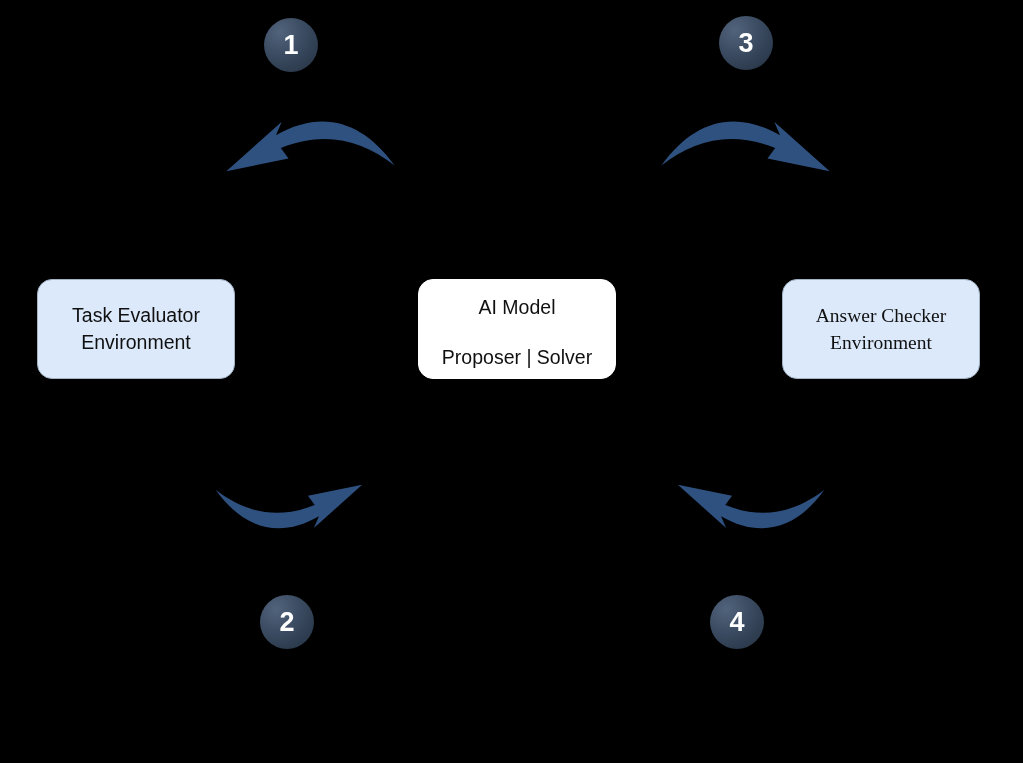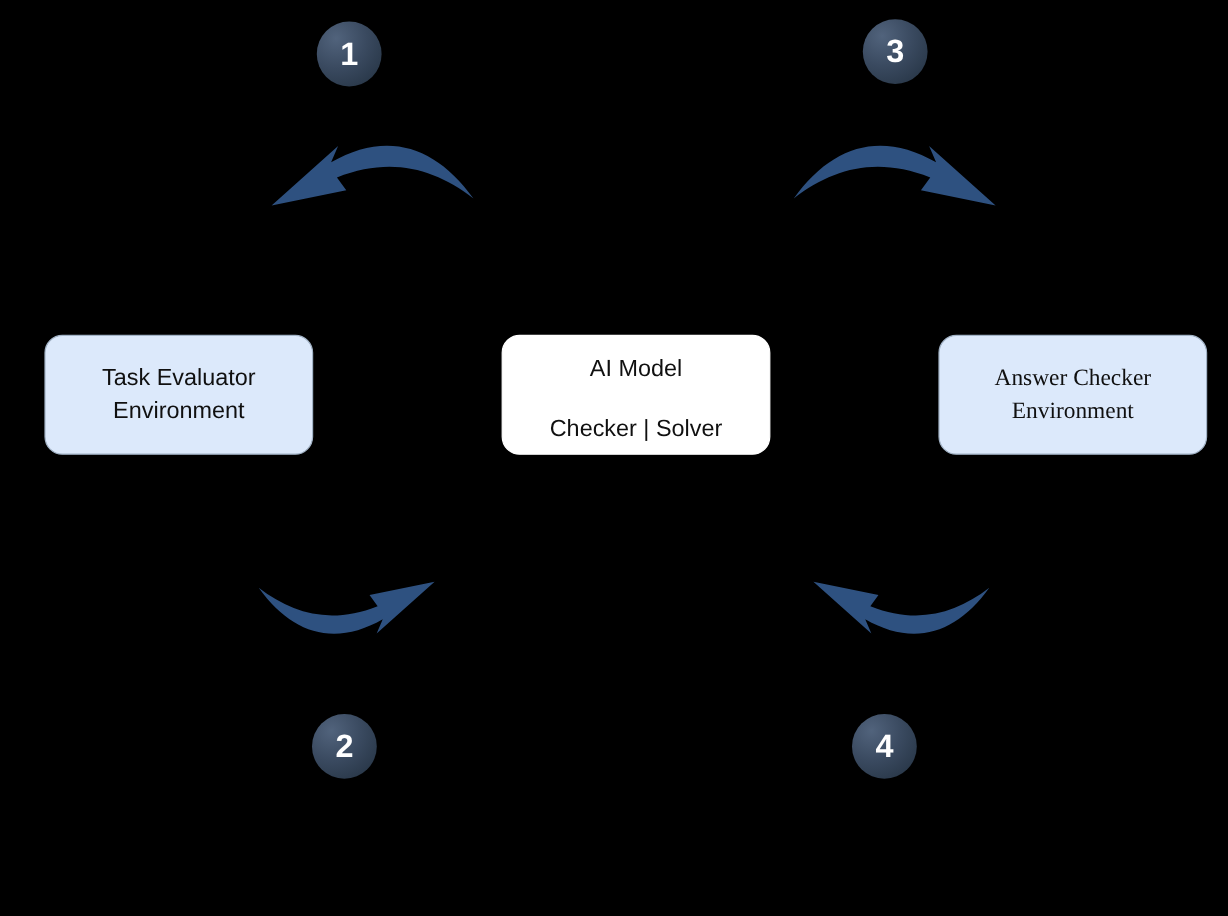--- a/index.html
+++ b/index.html
@@ -7,21 +7,21 @@
     position:relative;
     width:1023px;height:763px;
     background:#000000;
     overflow:hidden;
     font-family:"Liberation Sans", sans-serif;
   }
 
   
   .node{
     position:absolute;
-    width:224px;height:100px;
+    width:198px;height:100px;
     border-radius:15px;
     display:flex;flex-direction:column;
     align-items:center;justify-content:center;
     text-align:center;
     font-size:19.5px;line-height:1.4;
     color:#101010;
     box-sizing:border-box;
   }
   .node.blue{
     background:#dce9fb;
@@ -92,21 +92,21 @@
     <path d="M179,58 C146,12 104,0 57,27 L63,13 L6,64 L70,51 L62,40 C108,22 145,32 179,58 Z"></path>
   </svg>
 
   <div class="node blue node-task">
     <span>Task Evaluator</span>
     <span>Environment</span>
   </div>
 
   <div class="node white node-ai">
     <span>AI Model</span>
-    <span>Checker | Solver</span>
+    <span>Proposer | Solver</span>
   </div>
 
   <div class="node blue node-checker">
     <span>Answer Checker</span>
     <span>Environment</span>
   </div>
 
 </div>
 
 </body></html>

